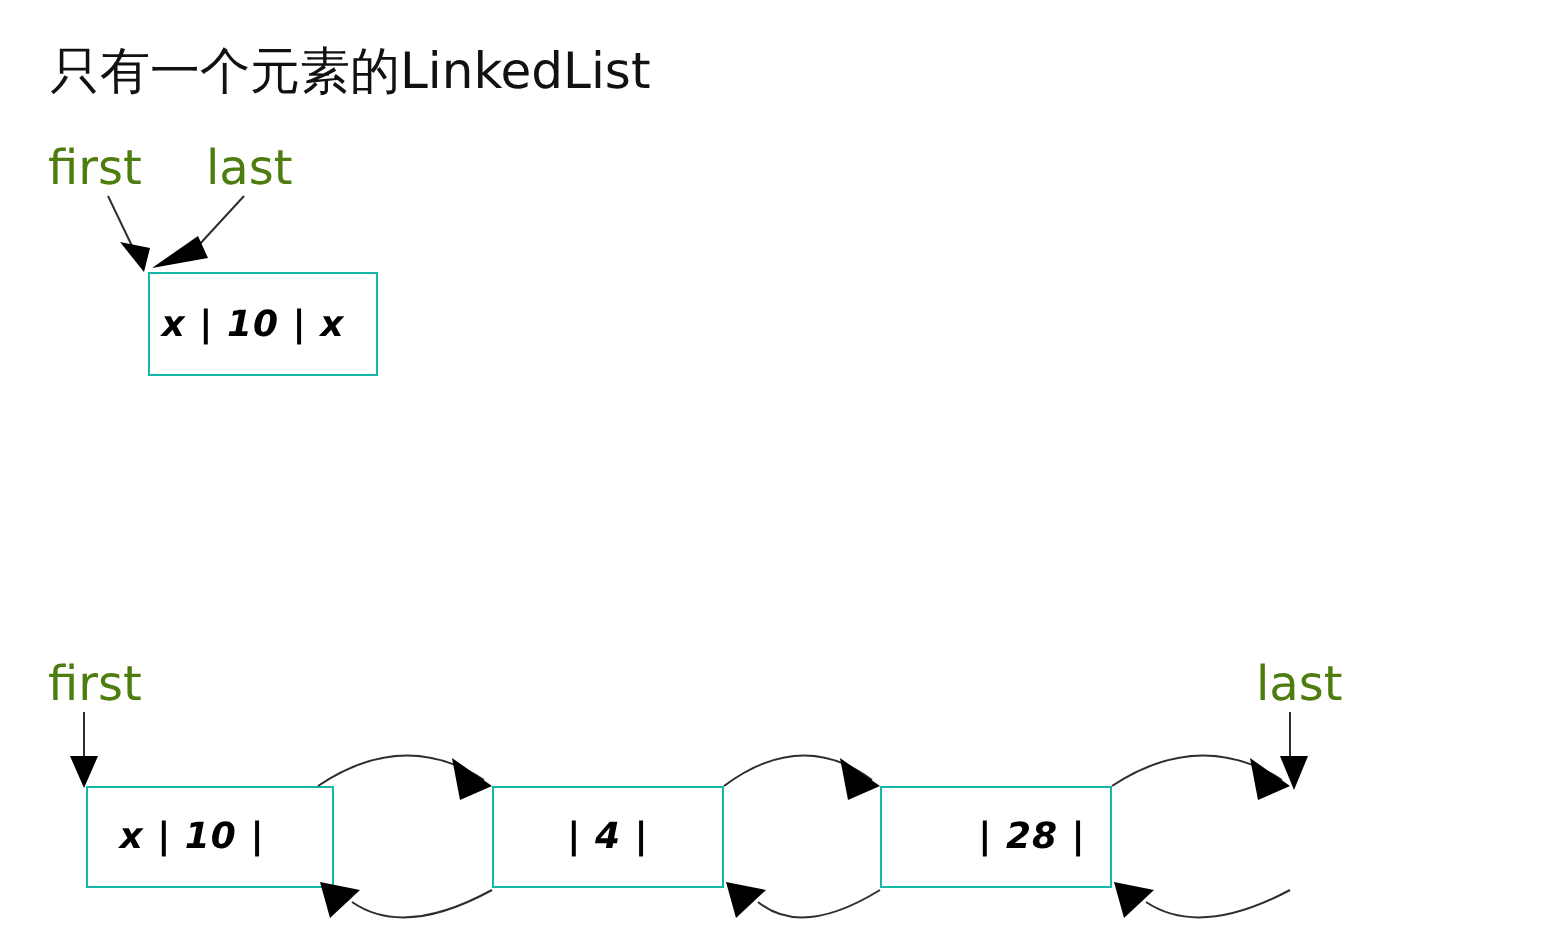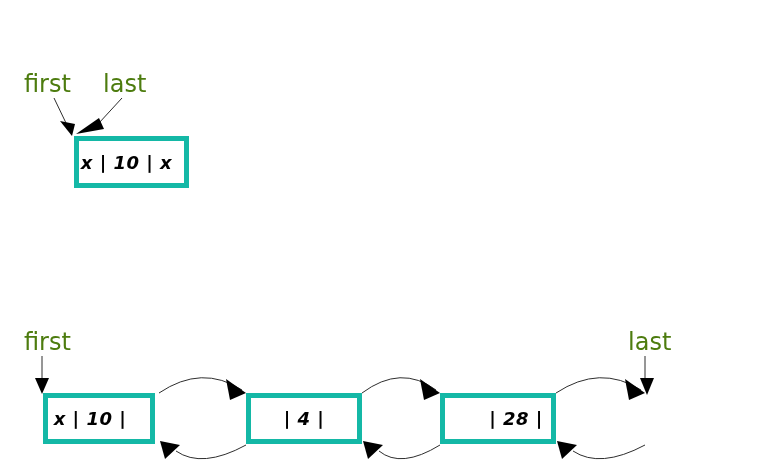--- a/index.html
+++ b/index.html
@@ -19,21 +19,21 @@
   }
   .pointer-label{
     position:absolute;
     font-size:24px;
     line-height:26px;
     color:#4d7c0f;
     white-space:nowrap;
   }
   .node-box{
     position:absolute;
-    border:5px solid #14b8a6;
+    border:1px solid #14b8a6;
     background:#ffffff;
     display:flex;
     align-items:center;
     justify-content:center;
     box-sizing:border-box;
   }
   .node-text{
     font-size:18px;
     font-weight:bold;
     font-style:italic;
@@ -58,35 +58,36 @@
     pointer-events:none;
   }
   svg .edge{fill:none;stroke:#2e2e2e;stroke-width:1;}
   svg .head{fill:#000000;stroke:none;}
 </style>
 </head>
 <body>
 
 <div class="canvas">
 
+  <div class="title" style="left:25px;top:20px;">只有一个元素的LinkedList</div>
 
   <div class="pointer-label" style="left:24px;top:71px;">first</div>
 
   <div class="pointer-label" style="left:103px;top:71px;">last</div>
 
   <div class="node-box" style="left:74px;top:136px;width:115px;height:52px;">
     <span class="node-text shift-left-sm">x | 10 | x</span>
   </div>
 
 
   <div class="pointer-label" style="left:24px;top:329px;">first</div>
 
   <div class="pointer-label" style="left:628px;top:329px;">last</div>
 
-  <div class="node-box" style="left:43px;top:393px;width:112px;height:51px;">
+  <div class="node-box" style="left:43px;top:393px;width:124px;height:51px;">
     <span class="node-text shift-left">x | 10 |</span>
   </div>
 
   <div class="node-box" style="left:246px;top:393px;width:116px;height:51px;">
     <span class="node-text">| 4 |</span>
   </div>
 
   <div class="node-box" style="left:440px;top:393px;width:116px;height:51px;padding-left:36px;">
     <span class="node-text">| 28 |</span>
   </div>

